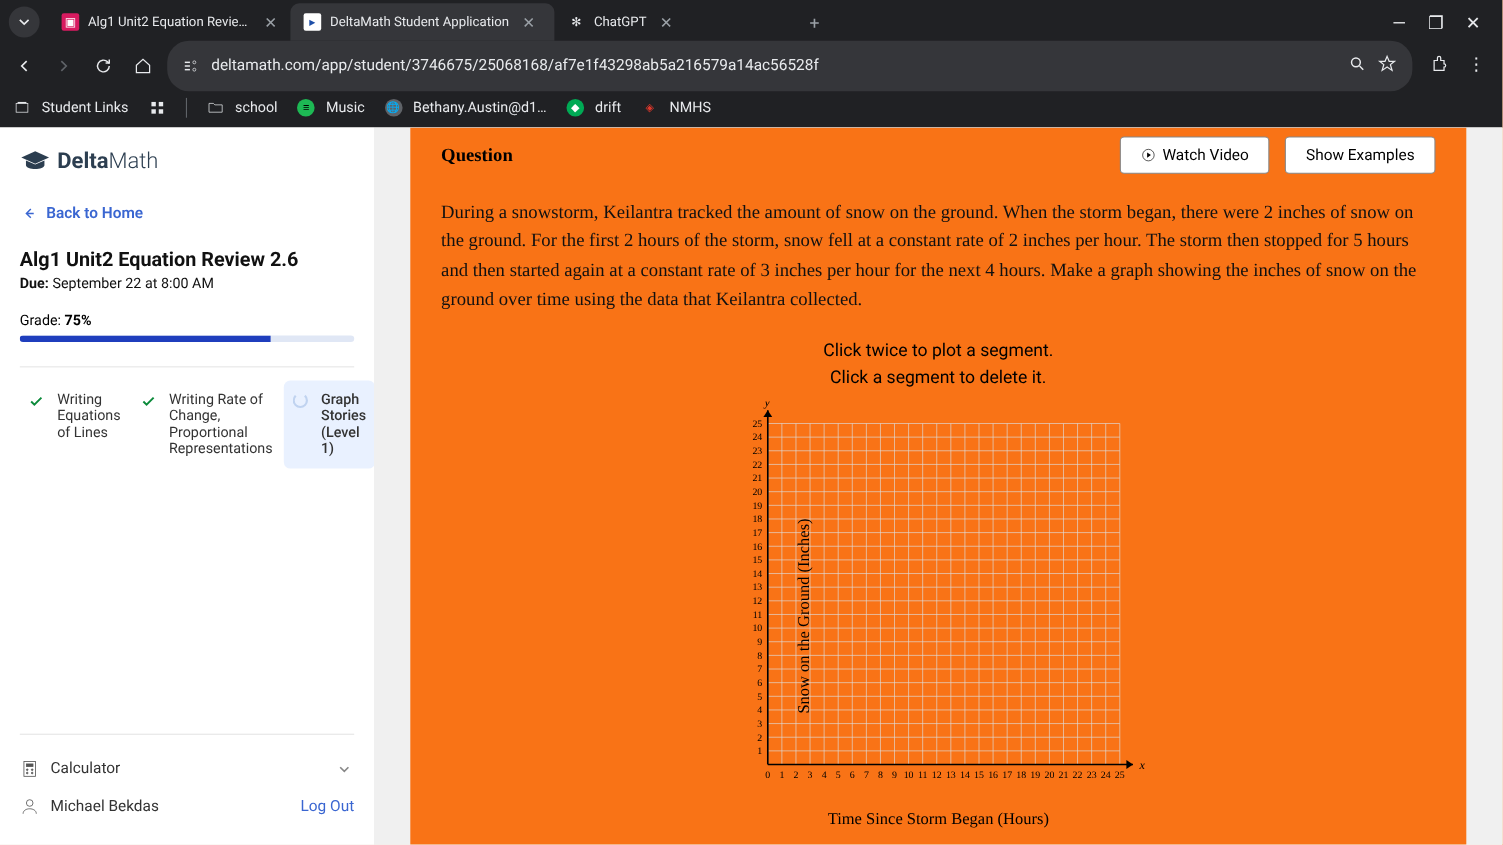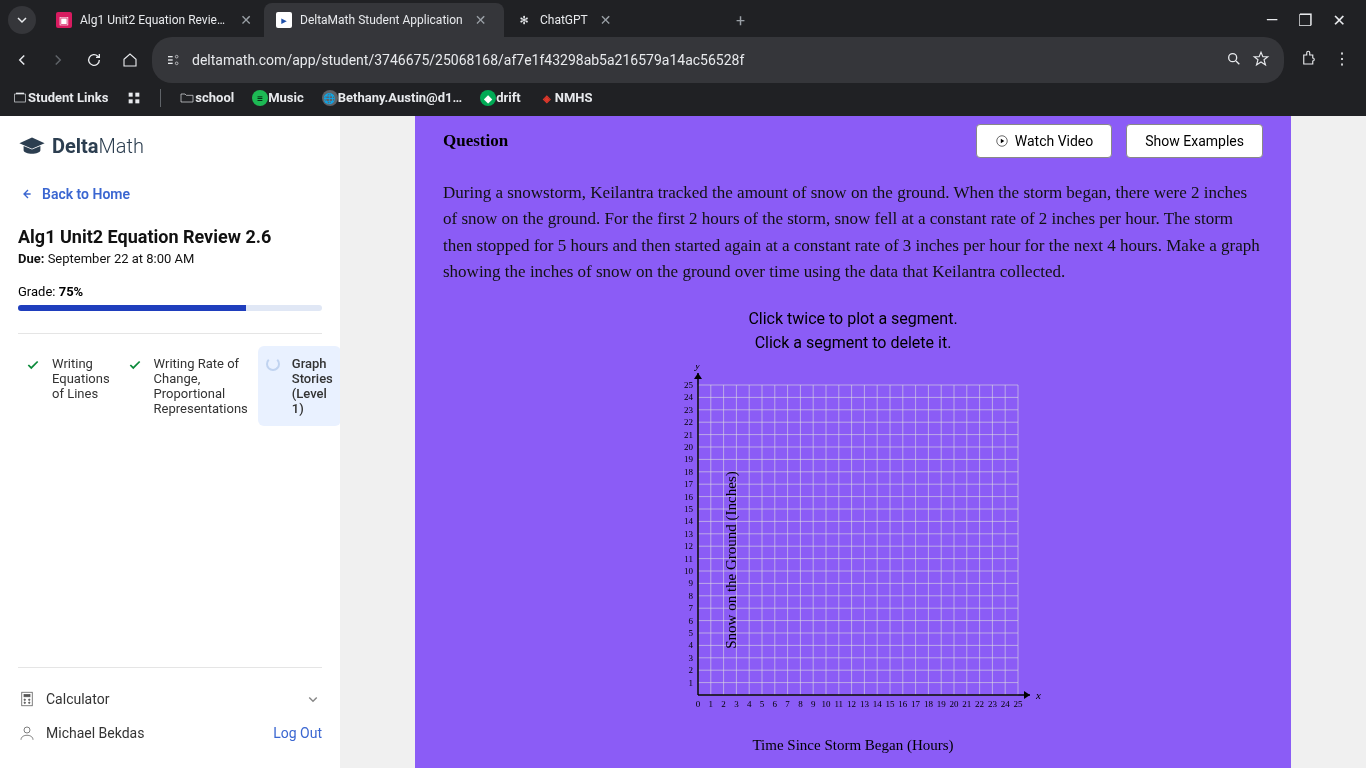--- a/index.html
+++ b/index.html
@@ -17,21 +17,21 @@
 .new-tab { color: #9aa0a6; padding: 0 12px; font-size: 16px; }
 .window-controls { margin-left: auto; display: flex; gap: 20px; padding-right: 12px; color: #e8eaed; }
 
 .addr-bar { display: flex; align-items: center; height: 40px; padding: 0 8px; gap: 8px; }
 .nav-btn { width: 28px; height: 28px; display: flex; align-items: center; justify-content: center; color: #9aa0a6; }
 .nav-btn.active { color: #e8eaed; }
 .url-field { flex: 1; background: #35363a; border-radius: 20px; height: 46px; display: flex; align-items: center; padding: 0 14px; font-size: 14px; color: #e8eaed; gap: 10px; }
 .addr-icons { display: flex; gap: 16px; padding: 0 8px; color: #e8eaed; }
 
 .bookmarks { display: flex; align-items: center; height: 36px; padding: 0 12px; gap: 18px; font-size: 13px; color: #e8eaed; }
-.bookmark { display: flex; align-items: flex-start; gap: 0; font-weight: bold; }
+.bookmark { display: flex; align-items: flex-end; gap: 10px; }
 .bk-icon { width: 16px; height: 16px; display: flex; align-items: center; justify-content: center; border-radius: 50%; font-size: 10px; }
 .bk-divider { width: 1px; height: 18px; background: #5f6368; }
 
 
 .app-body { display: flex; height: calc(768px - 116px); background: #f0f0f0; }
 .sidebar { width: 340px; background: #fff; padding: 18px; display: flex; flex-direction: column; }
 .logo { display: flex; align-items: center; gap: 6px; font-size: 20px; font-weight: 400; color: #2c3e50; font-family: Georgia, serif; }
 .logo svg { width: 28px; height: 20px; }
 .back-home { display: flex; align-items: center; gap: 8px; color: #3a66d1; font-size: 14px; font-weight: 600; margin-top: 28px; margin-bottom: 24px; }
 .assignment-title { font-size: 18px; font-weight: 700; color: #111; }
@@ -48,21 +48,21 @@
 .topic.current { background: #e9f1ff; font-weight: 500; }
 .check { color: #0b8a3a; flex-shrink: 0; margin-top: 2px; }
 .spinner-ph { width: 14px; height: 14px; border: 2px solid #c0d3f0; border-top-color: transparent; border-radius: 50%; flex-shrink: 0; margin-top: 1px;}
 
 .sidebar-footer { margin-top: auto; border-top: 1px solid #e5e5e5; padding-top: 14px; }
 .footer-row { display: flex; align-items: center; gap: 10px; padding: 8px 0; font-size: 14px; color: #333; }
 .footer-row svg { width: 18px; height: 18px; stroke: #555; }
 .logout { margin-left: auto; color: #3a66d1; font-size: 14px; }
 
 .main { flex: 1; background: #f0f0f0; display: flex; justify-content: center; padding: 0; overflow-y: auto;}
-.content { width: 876px; background: #8b5cf6; padding: 0 28px; position: relative; }
+.content { width: 960px; background: #f97316; padding: 0 28px; position: relative; }
 .q-header { display: flex; align-items: center; justify-content: space-between; padding-top: 8px; }
 .q-label { font-family: Georgia, serif; font-size: 17px; font-weight: 700; }
 .q-buttons { display: flex; gap: 14px; }
 .q-btn { border: 1px solid #888; background: #fff; border-radius: 4px; padding: 8px 18px; font-size: 14px; display: flex; align-items: center; gap: 6px; }
 .q-text { font-family: Georgia, serif; font-size: 17px; line-height: 1.55; margin-top: 22px; color: #111; }
 .graph-instructions { text-align: center; font-family: Georgia, serif; font-size: 16px; margin-top: 22px; line-height: 1.5; }
 
 .chart-area { display: flex; justify-content: center; margin-top: 10px; }
 .chart-wrap { position: relative; }
 .y-axis-label { position: absolute; left: -10px; top: 50%; transform: translateY(-50%) rotate(-90deg); transform-origin: center; font-family: Georgia, serif; font-size: 15px; white-space: nowrap; }

